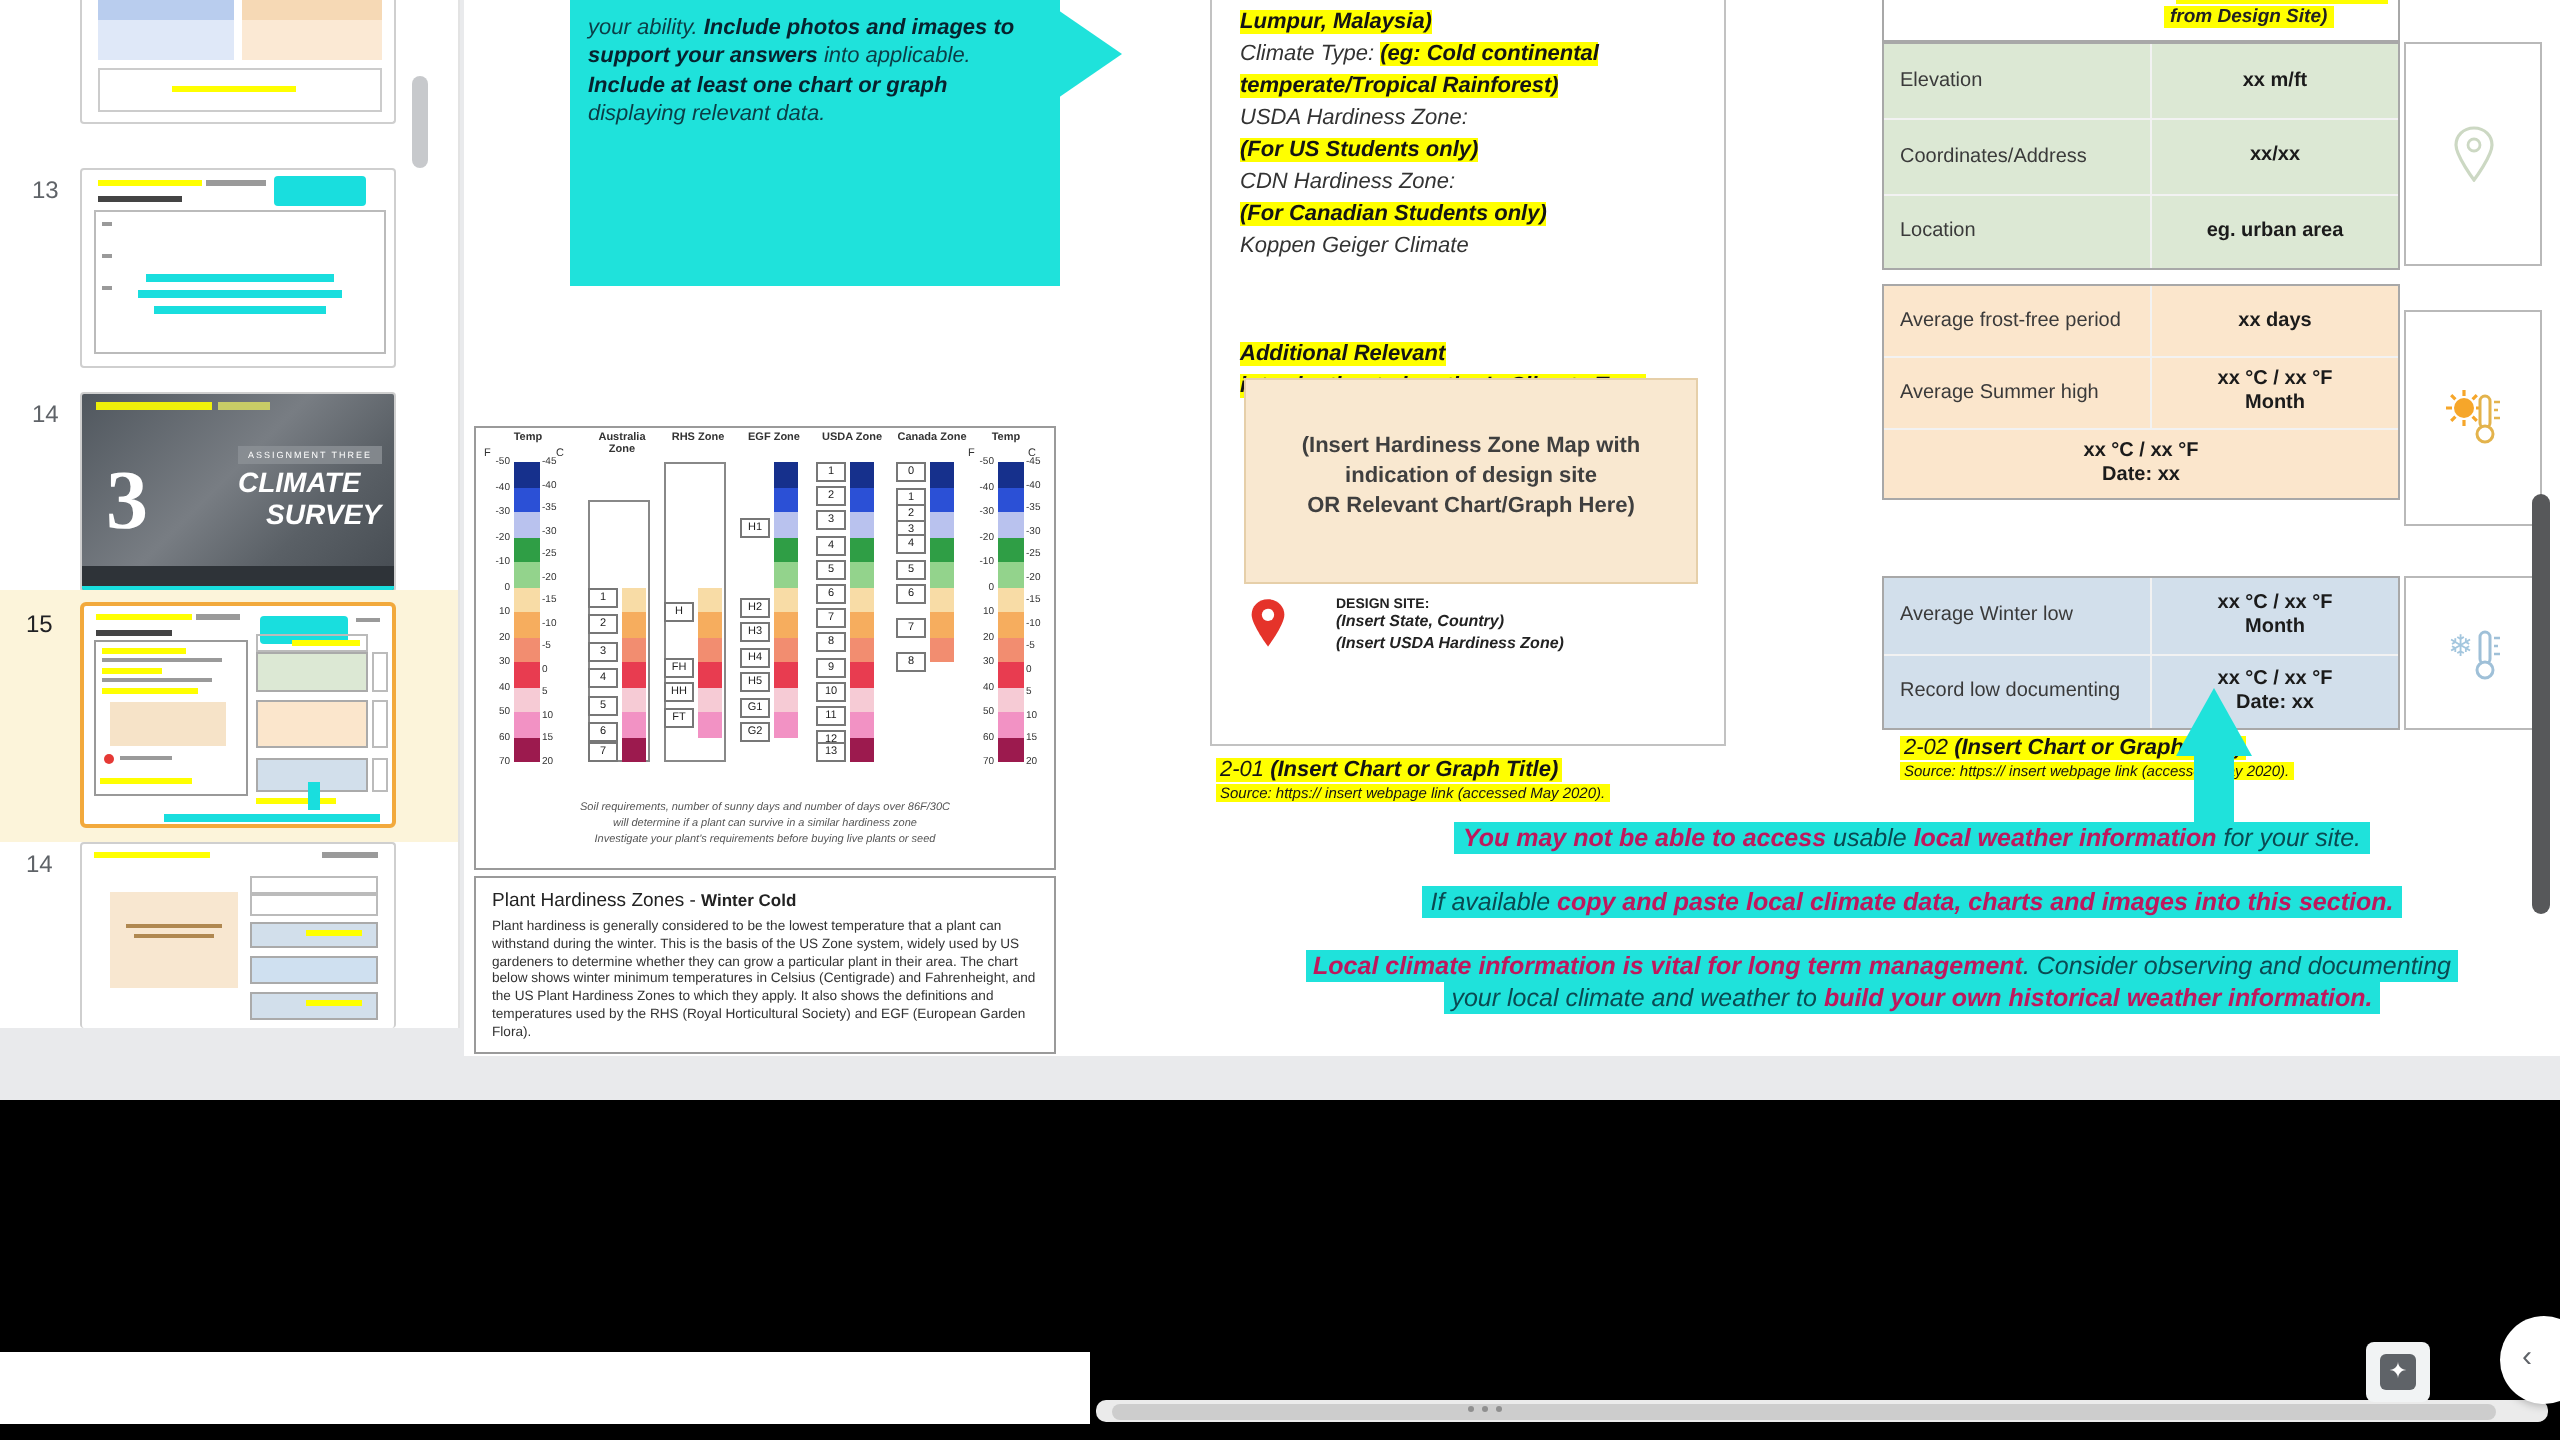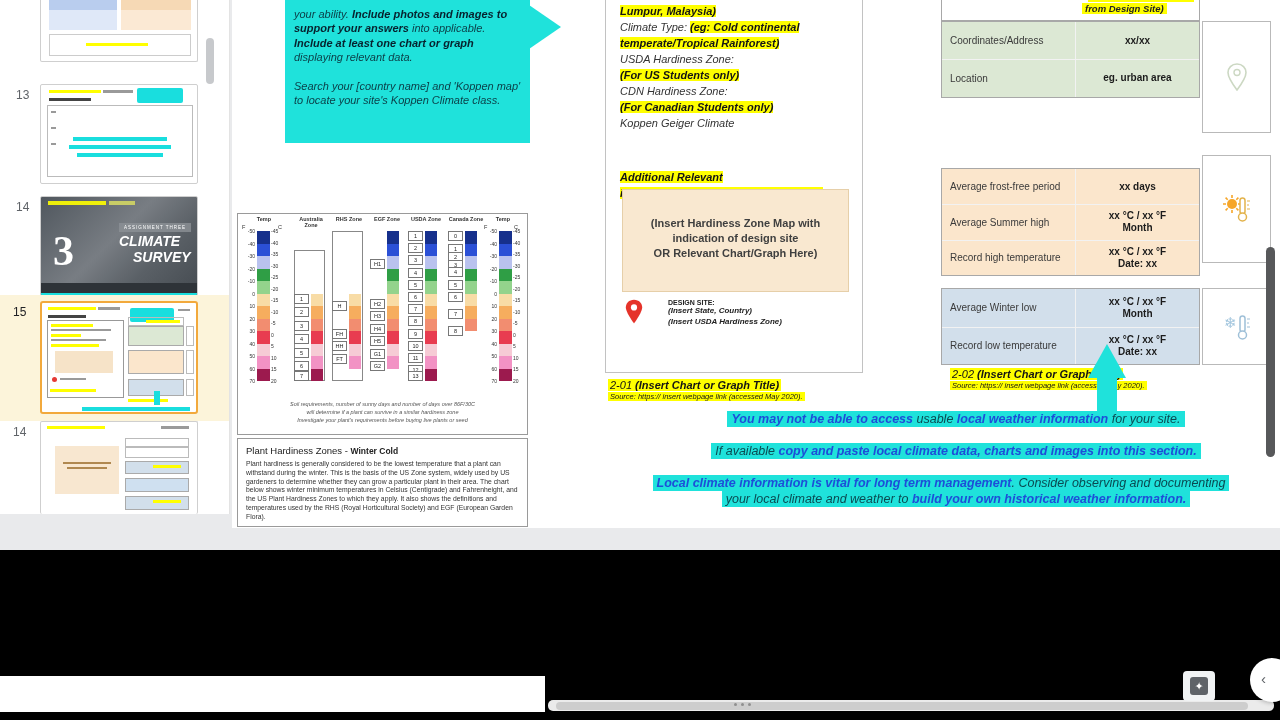--- a/index.html
+++ b/index.html
@@ -102,21 +102,21 @@
   .icell { position:absolute; left:971px; width:69px; background:#fff; border:1px solid #b9b9b9; display:flex; align-items:center; justify-content:center; }
   #thead-cell { position:absolute; left:710px; top:0; width:259px; height:21px; background:#fff; border:1px solid #a8a8a8; border-top:none; }
   #thead-cell .frag { position:absolute; left:140px; top:3px; font-size:9.5px; font-style:italic; font-weight:bold; color:#222; background:#ffff00; padding:0 3px; }
   #thead-cell .bar { position:absolute; left:146px; top:-1px; width:106px; height:3px; background:#ffff00; }
 
   #uparrow-stem { position:absolute; left:866px; top:378px; width:20px; height:38px; background:#1fe2db; }
   #uparrow-head { position:absolute; left:857px; top:344px; width:0; height:0; border-left:19px solid transparent; border-right:19px solid transparent; border-bottom:34px solid #1fe2db; }
 
   .note { position:absolute; left:370px; width:710px; text-align:center; font-size:12.5px; font-style:italic; white-space:nowrap; }
   .note .rg { color:#0a4a52; }
-  .note .bb { color:#1d4ed8; }
+  .note .bb { color:#be185d; }
 
   
   #chartbox { position:absolute; left:6px; top:213px; width:291px; height:222px; background:#fff; border:1px solid #9a9a9a; }
   #charttitle { height:18px; border-bottom:1px solid #9a9a9a; font-size:9px; color:#222; padding:3px 0 0 6px; }
   #chart-area { position:relative; width:100%; height:168px; }
   .chead { position:absolute; top:2px; font-size:5.5px; font-weight:bold; color:#333; text-align:center; line-height:6px; }
   .fc { position:absolute; top:10px; font-size:5.5px; color:#333; }
   #chart-body { position:absolute; left:0; top:17px; width:100%; height:150px; }
   .tick { position:absolute; font-size:5px; color:#333; }
   .bandseg { position:absolute; }
@@ -400,21 +400,20 @@
       </div>
 
       <div id="filmscroll"></div>
     </div>
 
     <div id="canvas">
       <div id="slidewhite"></div>
 
       <div id="cyanbox">
         <span class="rg">your ability. </span><span class="bb">Include photos and images to support your answers</span><span> into applicable. </span><span class="bb">Include at least one chart or graph</span><span> displaying relevant data.</span>
-        <div style="margin-top:14px">Search your [country name] and 'Koppen map' to locate your site's Koppen Climate class.</div>
       </div>
       <div id="cyanarrow"></div>
 
       <div id="midbox">
         <div class="mline bb"><span class="hl-y">Lumpur, Malaysia)</span></div>
         <div class="mline"><span>Climate Type: </span><span class="hl-y bb">(eg: Cold continental</span></div>
         <div class="mline bb"><span class="hl-y">temperate/Tropical Rainforest)</span></div>
         <div class="mline">USDA Hardiness Zone:</div>
         <div class="mline bb"><span class="hl-y">(For US Students only)</span></div>
         <div class="mline">CDN Hardiness Zone:</div>
@@ -446,54 +445,59 @@
         <span class="hl-y"><span>2-01 </span><span class="bb">(Insert Chart or Graph Title)</span></span>
         <span class="src"><span class="hl-y">Source:   https://   insert webpage link (accessed May 2020).</span></span>
       </div>
 
       <div id="thead-cell">
         <span class="bar"></span>
         <span class="frag">from Design Site)</span>
       </div>
       <div class="tgroup" id="tg0" style="top:21px">
           <div class="trow" style="height: 37.3px; background: rgb(220, 232, 212);">
+            <div class="tlabel">Elevation</div>
+            <div class="tval">
+              <div>xx m/ft</div>
+            </div>
+          </div>
+          <div class="trow" style="height: 37.3px; background: rgb(220, 232, 212);">
             <div class="tlabel">Coordinates/Address</div>
             <div class="tval">
               <div>xx/xx</div>
             </div>
           </div>
           <div class="trow" style="height: 37.3px; background: rgb(220, 232, 212);">
             <div class="tlabel">Location</div>
             <div class="tval">
               <div>eg. urban area</div>
             </div>
           </div>
         </div>
       <div class="icell" style="top:21px;height:112px">
         <svg width="22" height="28" viewBox="0 0 22 28">
             <path d="M11,1 C5.5,1 2,5 2,9.5 C2,15 11,27 11,27 C11,27 20,15 20,9.5 C20,5 16.5,1 11,1 Z" fill="none" stroke="#ccd8c3" stroke-width="1.6"></path>
             <circle cx="11" cy="9.5" r="3" fill="none" stroke="#ccd8c3" stroke-width="1.4"></circle>
           </svg>
       </div>
-      <div class="tgroup" id="tg1" style="top:168px">
+      <div class="tgroup" id="tg1" style="top:142px">
           <div class="trow" style="height: 35.3px; background: rgb(251, 230, 204);">
             <div class="tlabel">Average frost-free period</div>
             <div class="tval">
               <div>xx  days</div>
             </div>
           </div>
           <div class="trow" style="height: 35.3px; background: rgb(251, 230, 204);">
             <div class="tlabel">Average Summer high</div>
             <div class="tval">
               <div>xx °C / xx °F</div>
               <div>Month</div>
             </div>
           </div>
           <div class="trow" style="height: 35.3px; background: rgb(251, 230, 204);">
-            <div class="tlabel">Record high temperature</div>
             <div class="tval">
               <div>xx °C / xx °F</div>
               <div>Date: xx</div>
             </div>
           </div>
         </div>
       <div class="icell" style="top:155px;height:108px">
         <svg width="34" height="34" viewBox="0 0 34 34">
           <circle cx="12" cy="12" r="5" fill="#f6a62a"></circle>
           <g stroke="#f6a62a" stroke-width="1.6">
@@ -508,21 +512,21 @@
       </div>
       <div class="tgroup" id="tg2" style="top:288px">
           <div class="trow" style="height: 37.5px; background: rgb(210, 223, 235);">
             <div class="tlabel">Average Winter low</div>
             <div class="tval">
               <div>xx °C / xx °F</div>
               <div>Month</div>
             </div>
           </div>
           <div class="trow" style="height: 37.5px; background: rgb(210, 223, 235);">
-            <div class="tlabel">Record low temperature</div>
+            <div class="tlabel">Record low documenting</div>
             <div class="tval">
               <div>xx °C / xx °F</div>
               <div>Date: xx</div>
             </div>
           </div>
         </div>
       <div class="icell" style="top:288px;height:77px">
         <svg width="34" height="34" viewBox="0 0 34 34">
           <text x="4" y="18" font-size="15" fill="#a3c6de">❄</text>
           <rect x="20" y="6" width="5" height="16" rx="2.5" fill="#fff" stroke="#9fc0d8" stroke-width="1.5"></rect>

